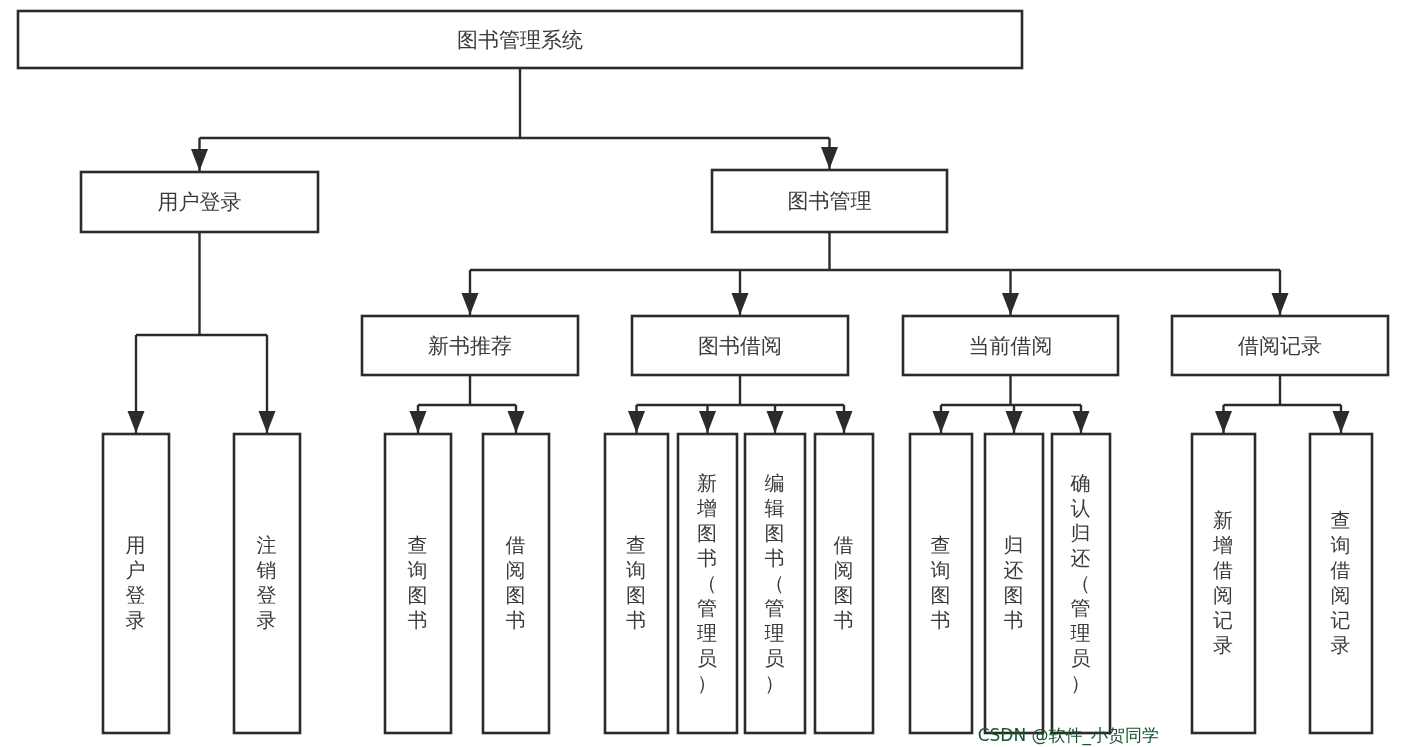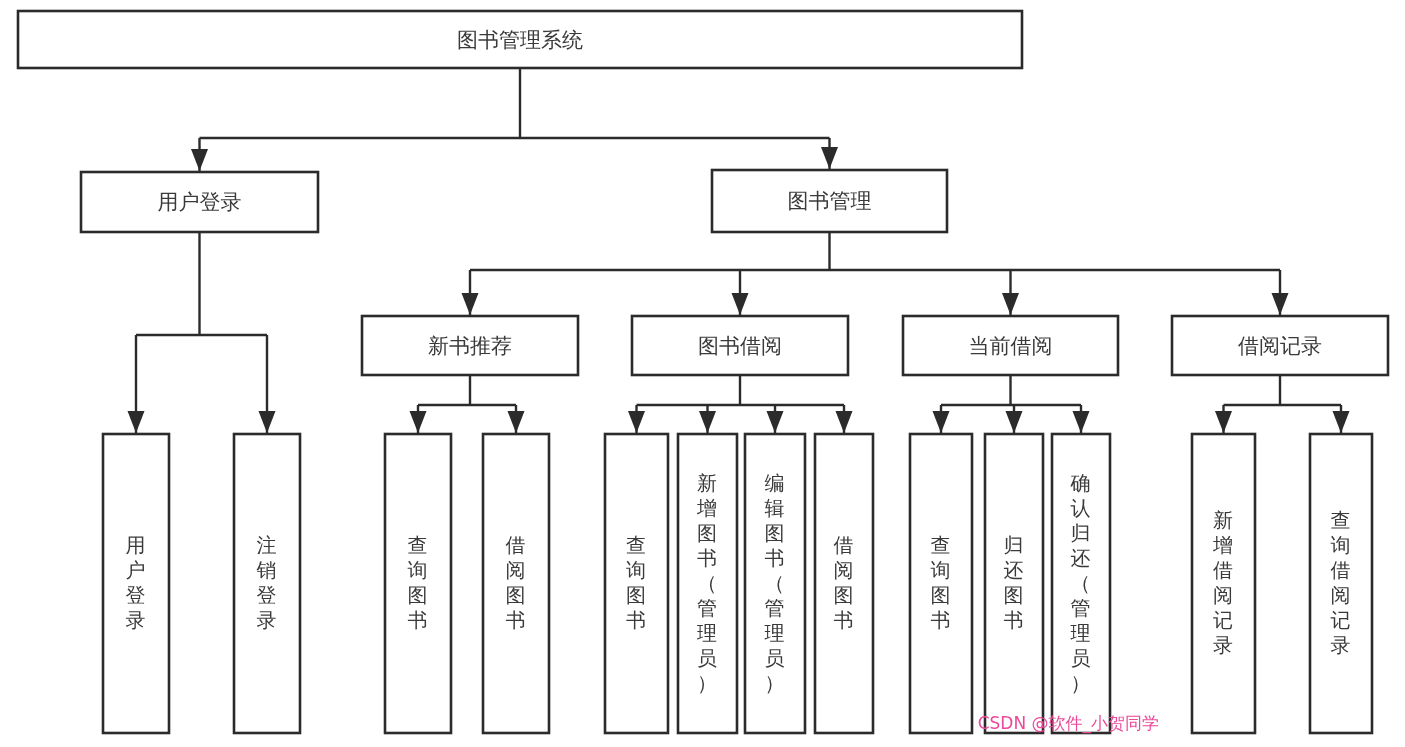--- a/index.html
+++ b/index.html
@@ -50,24 +50,24 @@
     text-anchor: middle;
     dominant-baseline: middle;
   }
   .node-label.vertical {
     font-size: 20px;
     letter-spacing: 1px;
   }
   .watermark {
     position: absolute;
     right: 8px;
-    bottom: 12px;
+    bottom: 0;
     font-family: "DejaVu Sans", "Liberation Sans", sans-serif;
     font-size: 17px;
-    color: #ec4899;
+    color: #14532d;
     white-space: nowrap;
     user-select: none;
   }
 </style>
 </head>
 <body>
 
 <div id="diagram-root">
   <svg id="tree-svg" viewBox="0 0 1405 747" xmlns="http://www.w3.org/2000/svg">
     <g id="connectors-layer">

